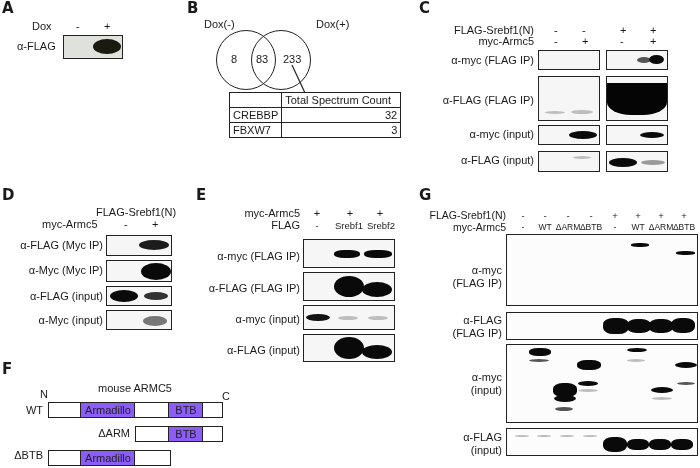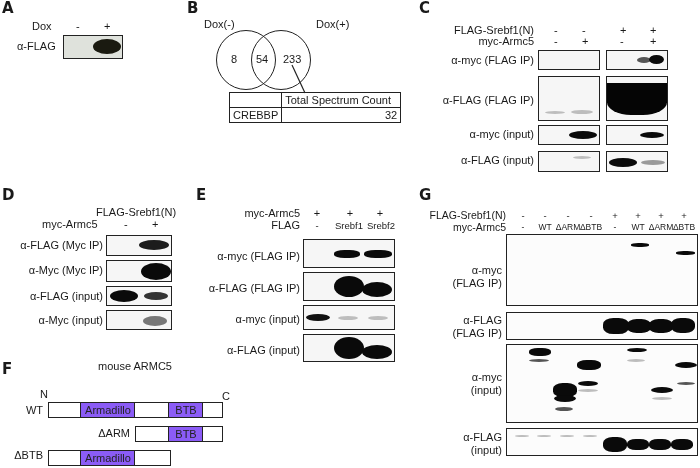--- a/index.html
+++ b/index.html
@@ -37,35 +37,39 @@
   </div>
 </div>
 
 <div>
   <div class="panel-letter" style="left:187px;top:-1px;">B</div>
   <div class="lbl" style="left:204px;top:18px;">Dox(-)</div>
   <div class="lbl" style="left:288px;top:18px;padding-left:28px;">Dox(+)</div>
   <div class="venn" style="left:216px;top:30px;width:58px;height:58px;"></div>
   <div class="venn" style="left:251px;top:30px;width:58px;height:58px;"></div>
   <div class="lbl" style="left:231px;top:53px;">8</div>
-  <div class="lbl" style="left:256px;top:53px;">54</div>
+  <div class="lbl" style="left:256px;top:53px;">83</div>
   <div class="lbl" style="left:283px;top:53px;">233</div>
   <svg class="abs" style="left:290px;top:63px;" width="20" height="32">
     <line x1="2" y1="2" x2="15" y2="30" stroke="#222" stroke-width="1.2"></line>
   </svg>
   <table class="spec" style="left:229px;top:92px;">
     <tbody>
         <tr>
       <td style="width:45px;"></td>
       <td style="width:112px;">Total Spectrum Count</td>
     </tr>
     <tr>
       <td>CREBBP</td>
       <td class="v">32</td>
     </tr>
+    <tr>
+      <td>FBXW7</td>
+      <td class="v">3</td>
+    </tr>
   </tbody>
     </table>
 </div>
 
 <div>
   <div class="panel-letter" style="left:419px;top:-1px;">C</div>
   <div class="lbl r" style="left:430px;top:24px;width:104px;">FLAG-Srebf1(N)</div>
   <div class="lbl r" style="left:430px;top:35px;width:104px;">myc-Armc5</div>
   <div class="lbl" style="left:554px;top:24px;">-</div>
   <div class="lbl" style="left:582px;top:24px;">-</div>
@@ -165,21 +169,21 @@
   </div>
   <div class="lbl r" style="left:200px;top:344px;width:100px;">α-FLAG (input)</div>
   <div class="blot" style="left:303px;top:334px;width:92px;height:28px;">
     <div class="band" style="left:30px;top:2px;width:30px;height:22px;"></div>
     <div class="band" style="left:58px;top:10px;width:30px;height:14px;"></div>
   </div>
 </div>
 
 <div>
   <div class="panel-letter" style="left:2px;top:360px;">F</div>
-  <div class="lbl" style="left:98px;top:360px;">mouse ARMC5</div>
+  <div class="lbl" style="left:98px;top:382px;">mouse ARMC5</div>
   <div class="lbl" style="left:40px;top:388px;">N</div>
   <div class="lbl" style="left:222px;top:390px;">C</div>
 
   <div class="lbl r" style="left:10px;top:404px;width:33px;">WT</div>
   <div>
     <div class="dom w" style="left:48px;top:402px;width:34px;"></div>
     <div class="dom g" style="left:80px;top:402px;width:56px;">Armadillo</div>
     <div class="dom w" style="left:134px;top:402px;width:36px;"></div>
     <div class="dom g" style="left:168px;top:402px;width:36px;">BTB</div>
     <div class="dom w" style="left:202px;top:402px;width:21px;"></div>

